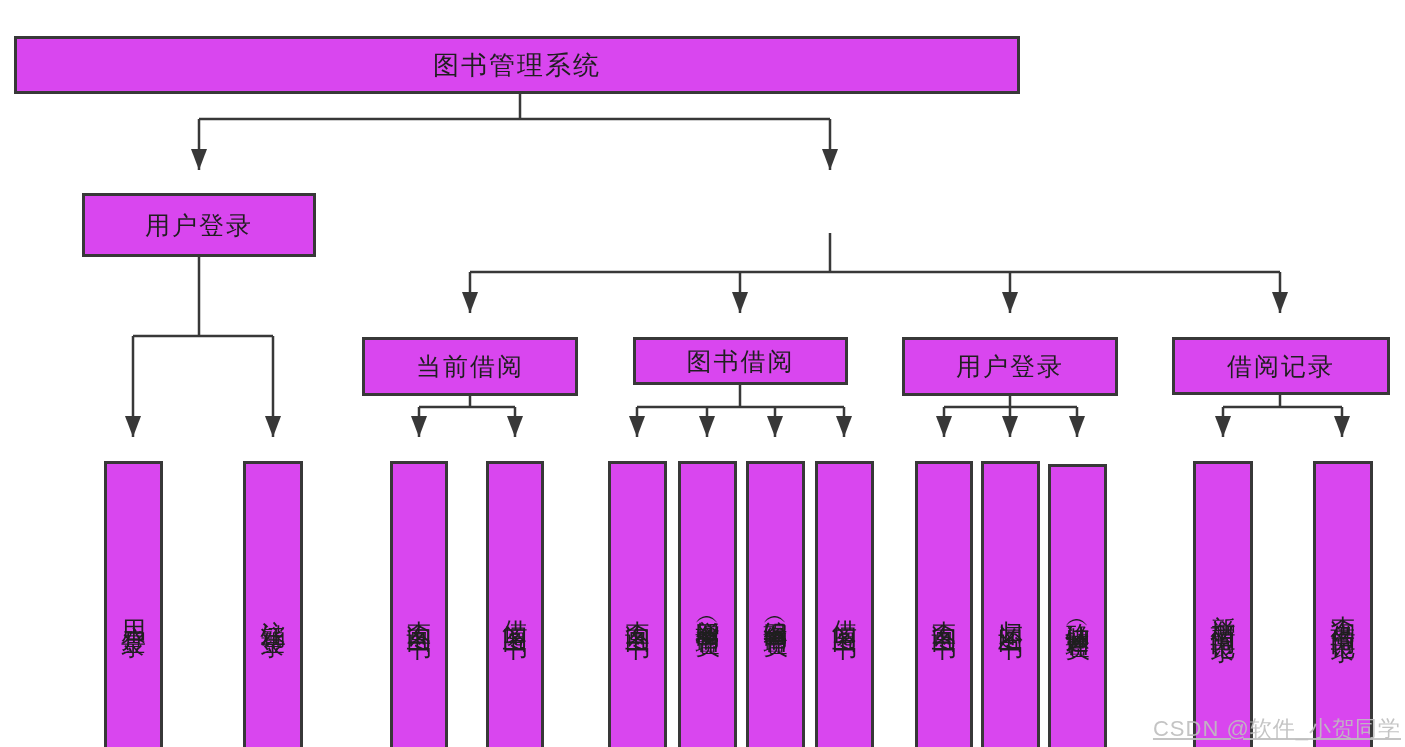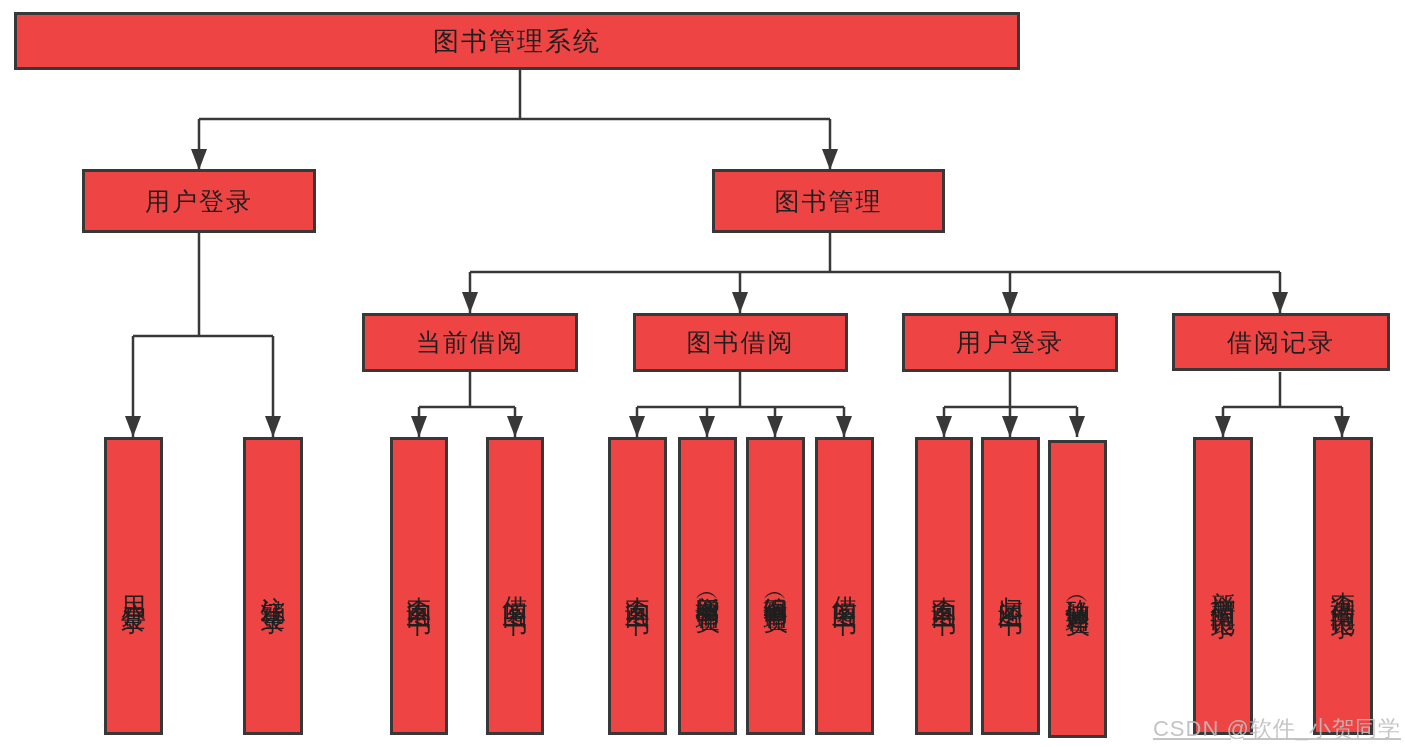--- a/index.html
+++ b/index.html
@@ -2,22 +2,22 @@
 <html><head>
 <meta charset="utf-8">
 <style>
   html,body{margin:0;padding:0;background:#ffffff;}
   #canvas{
     position:relative;width:1405px;height:747px;background:#ffffff;overflow:hidden;
     font-family:"Liberation Sans","DejaVu Sans",sans-serif;color:#1f1f1f;
   }
   .wires{position:absolute;left:0;top:0;z-index:1;}
   .box{
-    position:absolute;box-sizing:border-box;border:3px solid #383838;background:#ef4444;
-    display:flex;align-items:center;justify-content:center;z-index:2;
+    position:absolute;box-sizing:border-box;border:3px solid #383838;background:#d946ef;
+    display:flex;align-items:center;justify-content:center;z-index:2;margin-top:24px;
   }
   .hlabel{font-size:25px;letter-spacing:2px;white-space:nowrap;}
   .root .hlabel{font-size:26px;}
   .vbox span{
     writing-mode:vertical-rl;text-orientation:mixed;
     font-size:25px;letter-spacing:5px;line-height:1;white-space:nowrap;
   }
   .vbox.long span{font-size:24px;letter-spacing:2px;}
   .watermark{
     position:absolute;right:4px;bottom:3px;z-index:3;
@@ -66,28 +66,25 @@
     </g>
   </svg>
 
   <div class="box root" style="left:14px;top:12px;width:1006px;height:58px">
     <span class="hlabel">图书管理系统</span>
   </div>
 
   <div class="box" style="left:82px;top:169px;width:234px;height:64px">
     <span class="hlabel">用户登录</span>
   </div>
-  <div class="box" style="left:712px;top:169px;width:233px;height:64px">
-    <span class="hlabel">图书管理</span>
-  </div>
 
   <div class="box" style="left:362px;top:313px;width:216px;height:59px">
     <span class="hlabel">当前借阅</span>
   </div>
-  <div class="box" style="left:633px;top:313px;width:215px;height:59px">
+  <div class="box" style="left:633px;top:313px;width:215px;height:48px">
     <span class="hlabel">图书借阅</span>
   </div>
   <div class="box" style="left:902px;top:313px;width:216px;height:59px">
     <span class="hlabel">用户登录</span>
   </div>
   <div class="box" style="left:1172px;top:313px;width:218px;height:58px">
     <span class="hlabel">借阅记录</span>
   </div>
 
   <div class="box vbox" style="left:104px;top:437px;width:59px;height:298px">

